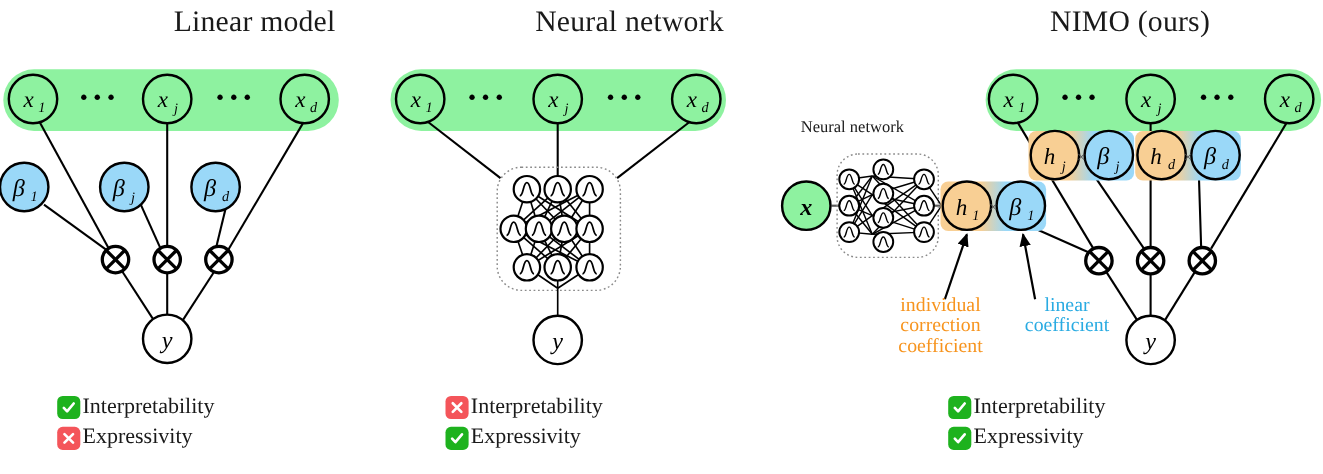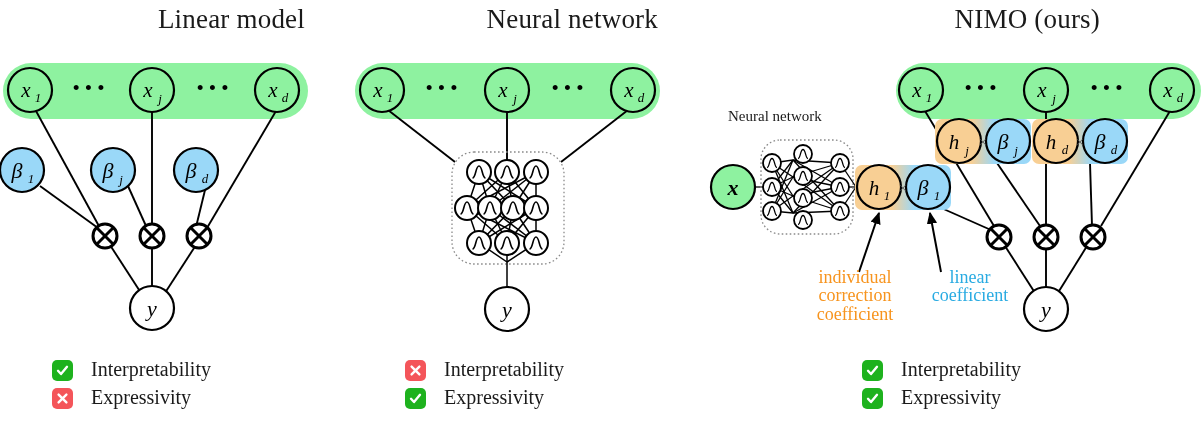--- a/index.html
+++ b/index.html
@@ -21,21 +21,21 @@
     white-space:nowrap;
     letter-spacing:.2px;
   }
   .legend{
     position:absolute;
     font-size:20px;
     font-family:"Liberation Serif","DejaVu Serif",serif;
     color:#1a1a1a;
   }
   .legend-row{
-    display:flex;align-items:center;gap:18px;height:28px;
+    display:flex;align-items:center;gap:2px;height:28px;
   }
   .badge{
     width:21px;height:21px;border-radius:5px;
     display:flex;align-items:center;justify-content:center;
     flex:0 0 auto;
   }
   .badge.ok{background:#1eb21e;}
   .badge.no{background:#f4555a;}
   .badge svg{display:block;}
   .legend-label{line-height:1;padding-bottom:2px;}

